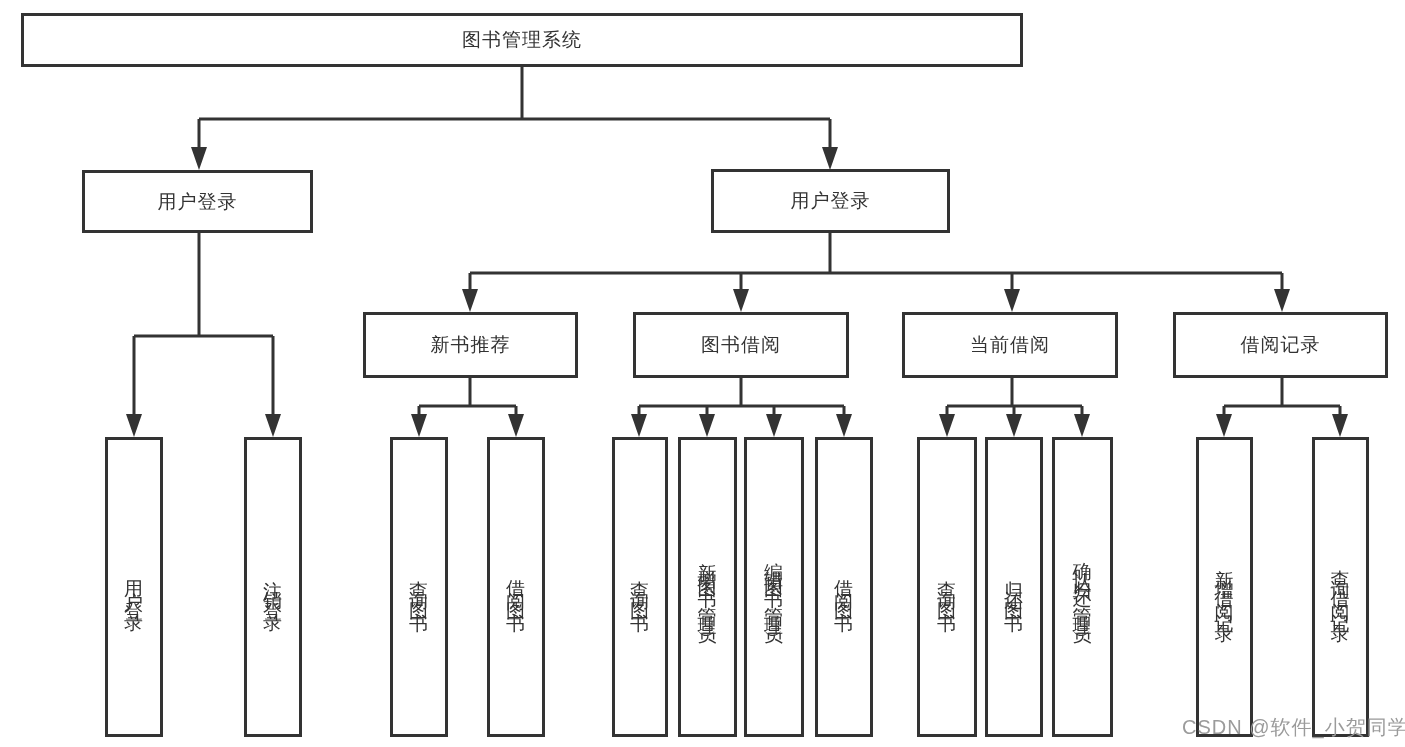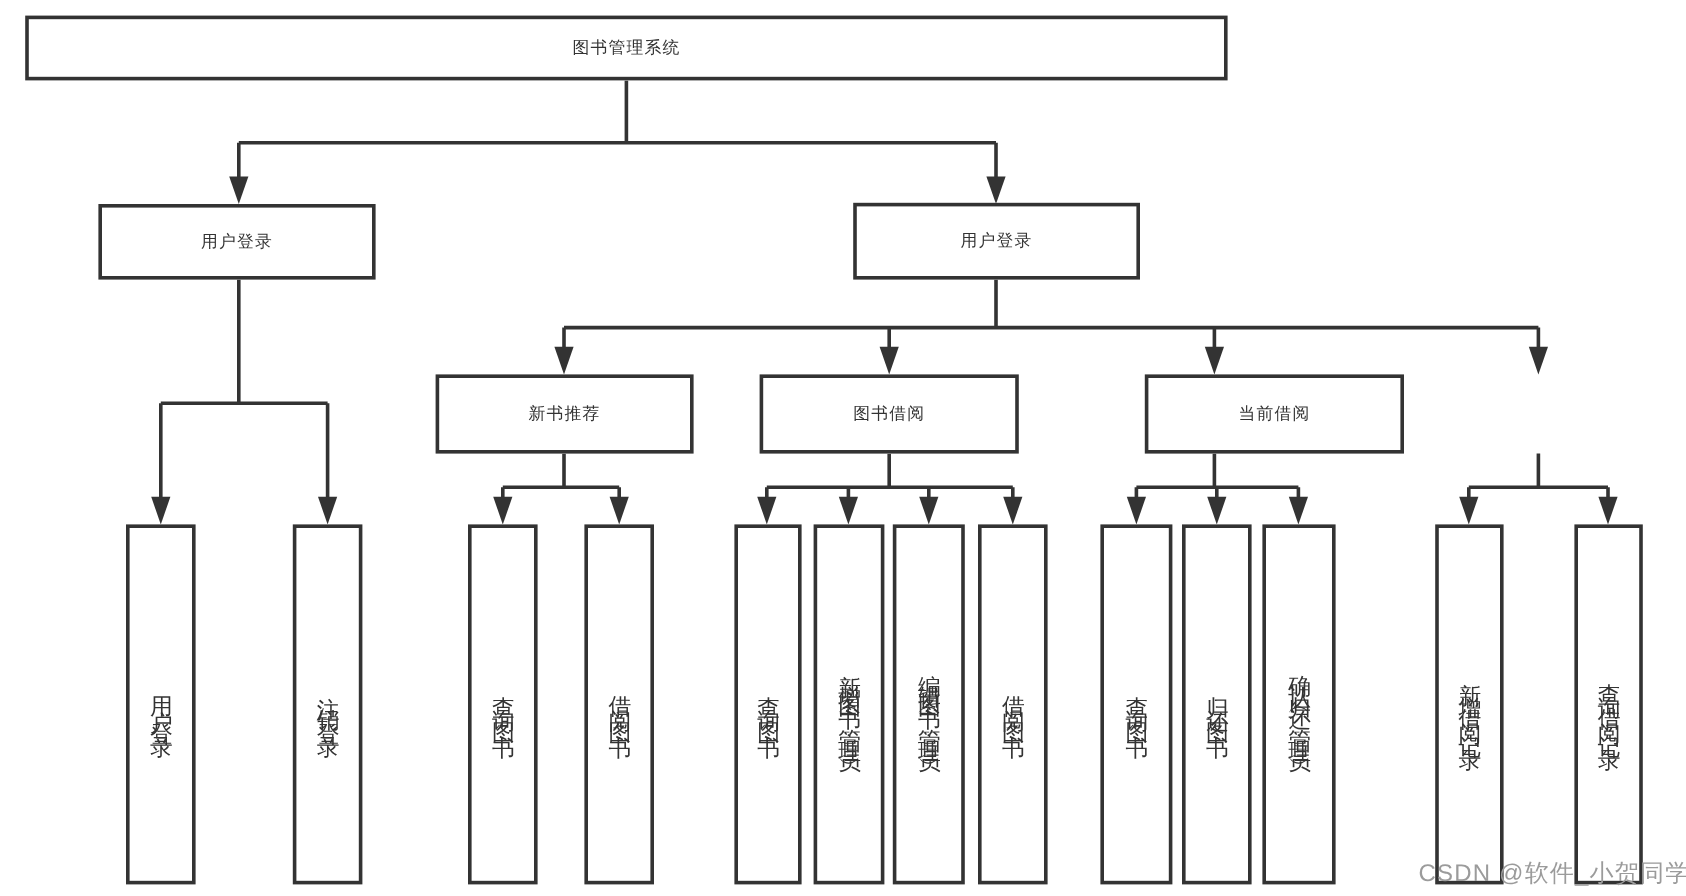--- a/index.html
+++ b/index.html
@@ -35,42 +35,42 @@
     box-sizing: border-box;
     background: #ffffff;
     border: 3px solid #333333;
     color: #333333;
     display: flex;
     align-items: center;
     justify-content: center;
     text-align: center;
   }
   .hbox {
-    font-size: 14px;
+    font-size: 19px;
     letter-spacing: 1px;
   }
   .vbox {
     top: 437px;
     height: 300px;
     width: 58px;
     font-size: 19px;
     letter-spacing: 11px;
     writing-mode: vertical-rl;
     text-orientation: mixed;
     line-height: 1;
   }
   .vbox.long { letter-spacing: 9px; }
 
   
   .n-root        { left: 21px;   top: 13px;  width: 1002px; height: 54px; }
   .n-user-login  { left: 82px;   top: 170px; width: 231px;  height: 63px; }
   .n-book-mgmt   { left: 711px;  top: 169px; width: 239px;  height: 64px; }
   .n-new-book    { left: 363px;  top: 312px; width: 215px;  height: 66px; }
   .n-book-borrow { left: 633px;  top: 312px; width: 216px;  height: 66px; }
-  .n-cur-borrow  { left: 954px;  top: 312px; width: 216px;  height: 66px; }
+  .n-cur-borrow  { left: 902px;  top: 312px; width: 216px;  height: 66px; }
   .n-borrow-rec  { left: 1173px; top: 312px; width: 215px;  height: 66px; }
 
   
   .n-login       { left: 105px;  width: 58px; }
   .n-logout      { left: 244px;  width: 58px; }
   .n-nb-query    { left: 390px;  width: 58px; }
   .n-nb-borrow   { left: 487px;  width: 58px; }
   .n-bb-query    { left: 612px;  width: 56px; }
   .n-bb-add      { left: 678px;  width: 59px; }
   .n-bb-edit     { left: 744px;  width: 60px; }
@@ -156,20 +156,21 @@
   </svg>
 
   <div class="box hbox n-root">图书管理系统</div>
 
   <div class="box hbox n-user-login">用户登录</div>
   <div class="box hbox n-book-mgmt">用户登录</div>
 
   <div class="box hbox n-book-borrow">图书借阅</div>
   <div class="box hbox n-new-book">新书推荐</div>
   <div class="box hbox n-cur-borrow">当前借阅</div>
+  <div class="box hbox n-borrow-rec">借阅记录</div>
 
   <div class="box vbox n-login">用户登录</div>
   <div class="box vbox n-logout">注销登录</div>
 
   <div class="box vbox n-nb-query">查询图书</div>
   <div class="box vbox n-nb-borrow">借阅图书</div>
 
   <div class="box vbox n-bb-query">查询图书</div>
   <div class="box vbox long n-bb-add">新增图书（管理员）</div>
   <div class="box vbox long n-bb-edit">编辑图书（管理员）</div>

